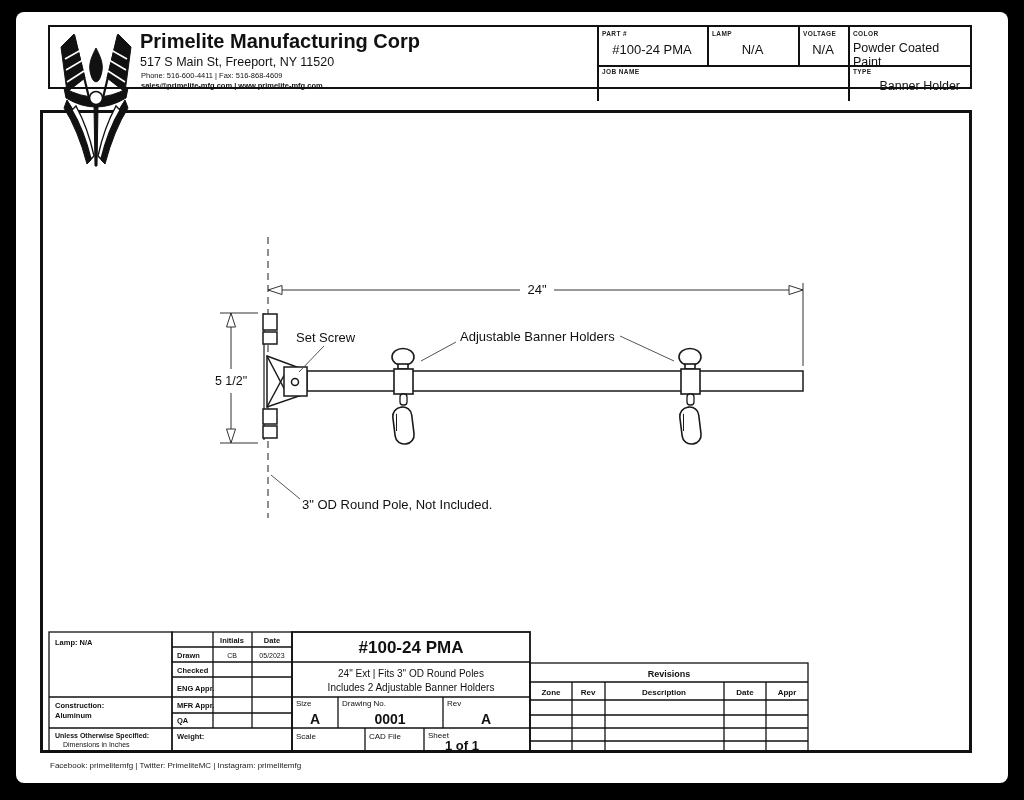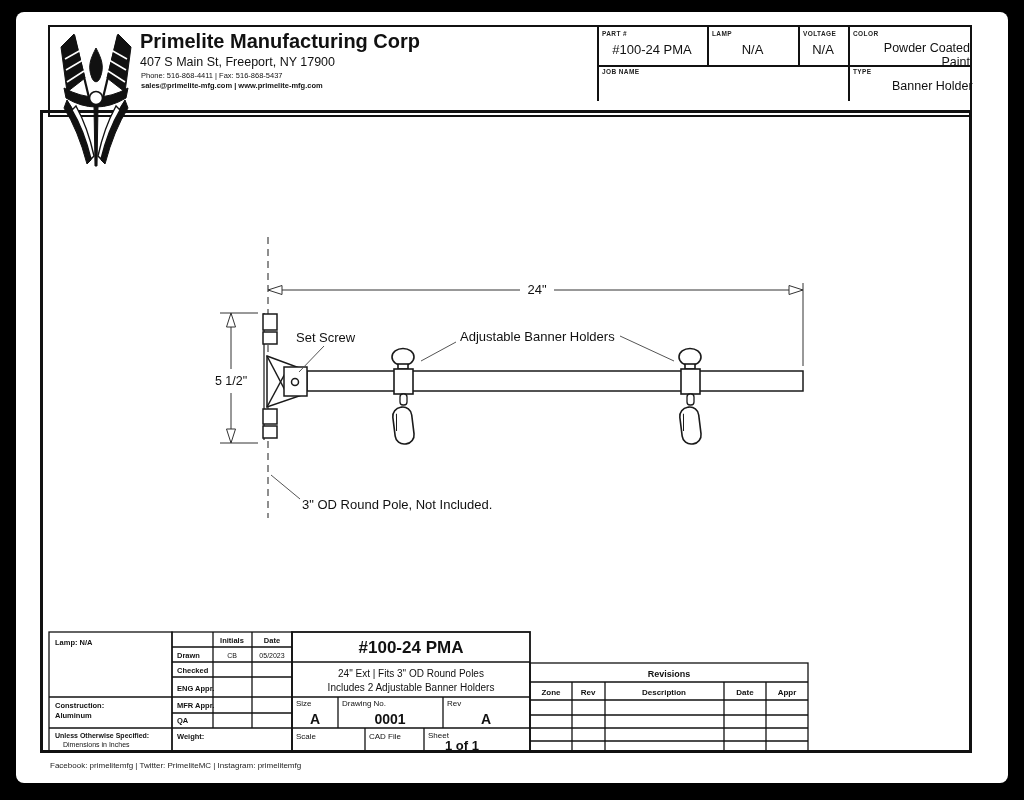--- a/index.html
+++ b/index.html
@@ -1,23 +1,23 @@
 <!DOCTYPE html>
 <html><head>
 <meta charset="utf-8">
 <style>
   html,body{margin:0;padding:0;background:#000;}
   .canvas{position:relative;width:1024px;height:800px;background:#000;overflow:hidden;
           font-family:"Liberation Sans",sans-serif;color:#111;}
   .page{position:absolute;left:16px;top:12px;width:992px;height:771px;background:#fff;border-radius:8px;}
   
-  .header-box{position:absolute;left:32px;top:13px;width:924px;height:92px;border:2px solid #111;box-sizing:border-box;}
+  .header-box{position:absolute;left:32px;top:13px;width:924px;height:64px;border:2px solid #111;box-sizing:border-box;}
   .hline{position:absolute;background:#111;}
   .cell-label{position:absolute;font-size:6.5px;letter-spacing:.4px;color:#222;font-weight:bold;}
-  .cell-value{position:absolute;font-size:13px;color:#111;text-align:right;}
+  .cell-value{position:absolute;font-size:13px;color:#111;}
   .company-name{position:absolute;left:90px;top:3px;font-size:20px;font-weight:bold;}
   .company-address{position:absolute;left:90px;top:28px;font-size:12.5px;}
   .company-phone{position:absolute;left:91px;top:44px;font-size:7.5px;}
   .company-email{position:absolute;left:91px;top:54px;font-size:7.5px;font-weight:bold;}
   .logo{position:absolute;left:38px;top:18px;z-index:5;}
   .main-svg{position:absolute;left:24px;top:98px;}
   .footer{position:absolute;left:34px;top:749px;font-size:8px;color:#222;}
   text{fill:#111;}
   .t13{font-size:13px;}
   .t12{font-size:12.5px;}
@@ -32,22 +32,22 @@
   .tb-sheet{font-size:13px;font-weight:bold;}
 </style>
 </head>
 <body>
 
 <div class="canvas">
   <div class="page">
 
     <div class="header-box">
       <div class="company-name">Primelite Manufacturing Corp</div>
-      <div class="company-address">407 S Main St, Freeport, NY 17900</div>
-      <div class="company-phone">Phone: 516-868-4411 | Fax: 516-868-5437</div>
+      <div class="company-address">517 S Main St, Freeport, NY 11520</div>
+      <div class="company-phone">Phone: 516-600-4411 | Fax: 516-868-4609</div>
       <div class="company-email">sales@primelite-mfg.com | www.primelite-mfg.com</div>
 
       <div class="hline" style="left:547px;top:0;width:1.5px;height:74px;"></div>
       <div class="hline" style="left:657px;top:0;width:1.5px;height:38px;"></div>
       <div class="hline" style="left:748px;top:0;width:1.5px;height:38px;"></div>
       <div class="hline" style="left:798px;top:0;width:1.5px;height:74px;"></div>
       <div class="hline" style="left:547px;top:38px;width:373px;height:1.5px;"></div>
 
       <div class="cell-label" style="left:552px;top:3px;">PART #</div>
       <div class="cell-value" style="left:547px;top:15px;width:110px;text-align:center;">#100-24 PMA</div>
@@ -58,21 +58,21 @@
       <div class="cell-label" style="left:753px;top:3px;">VOLTAGE</div>
       <div class="cell-value" style="left:748px;top:15px;width:50px;text-align:center;">N/A</div>
 
       <div class="cell-label" style="left:803px;top:3px;">COLOR</div>
       <div class="cell-value" style="left:803px;top:14px;font-size:12.5px;">Powder Coated Paint</div>
 
       <div class="cell-label" style="left:552px;top:41px;">JOB NAME</div>
       <div class="cell-value" style="left:552px;top:53px;font-size:12.5px;"></div>
 
       <div class="cell-label" style="left:803px;top:41px;">TYPE</div>
-      <div class="cell-value" style="left:842px;top:52px;width:122px;text-align:left;font-size:12.5px;">Banner Holder</div>
+      <div class="cell-value" style="left:788px;top:52px;width:122px;text-align:right;font-size:12.5px;">Banner Holder</div>
     </div>
 
     <svg class="logo" width="84" height="140" viewBox="0 0 84 140">
       <g stroke="#111" fill="#111">
         <line x1="20" y1="5" x2="36" y2="72" stroke-width="2.2"></line>
         <line x1="64" y1="5" x2="48" y2="72" stroke-width="2.2"></line>
         <polygon points="20,4 7,17 13,62 31,48" stroke-width="1"></polygon>
         <polygon points="64,4 77,17 71,62 53,48" stroke-width="1"></polygon>
         <line x1="11" y1="29" x2="27" y2="20" stroke="#fff" stroke-width="1.6"></line>
         <line x1="12" y1="40" x2="29" y2="30" stroke="#fff" stroke-width="1.6"></line>

